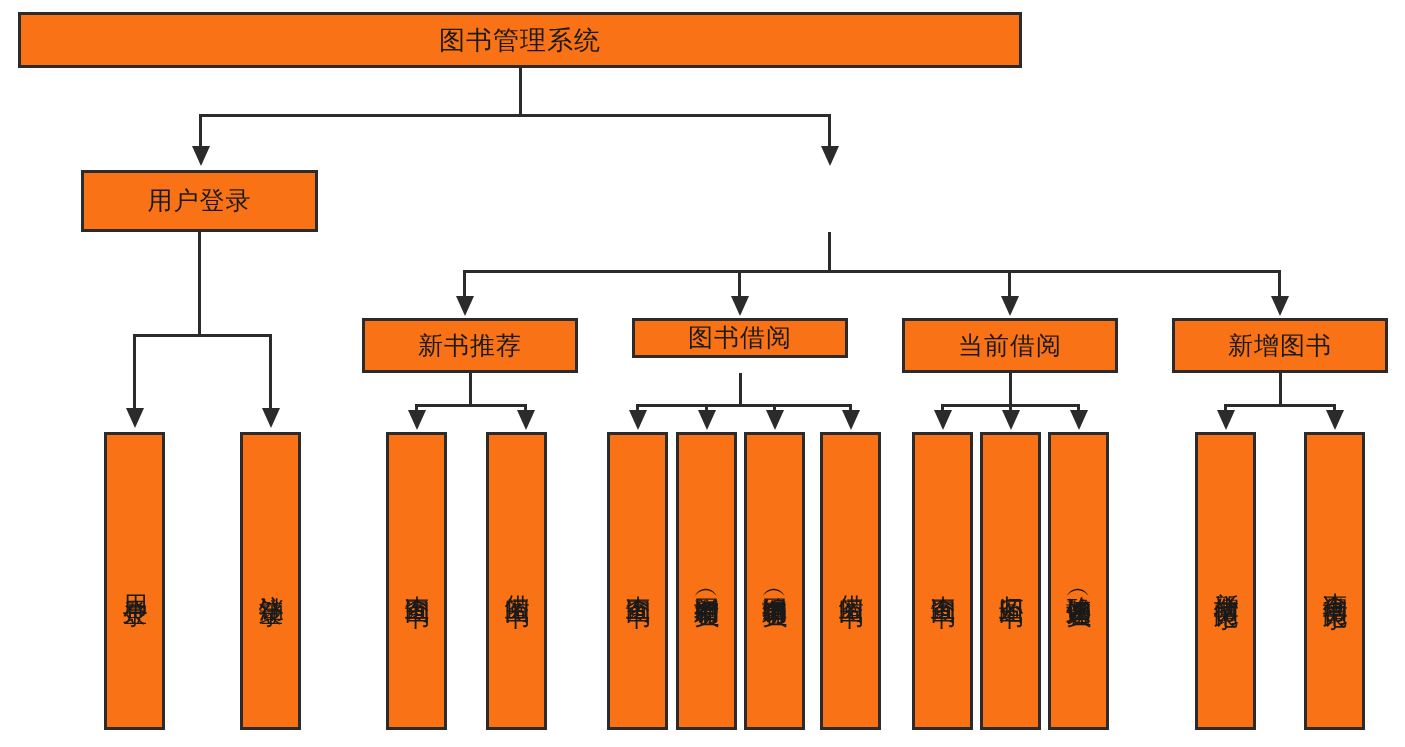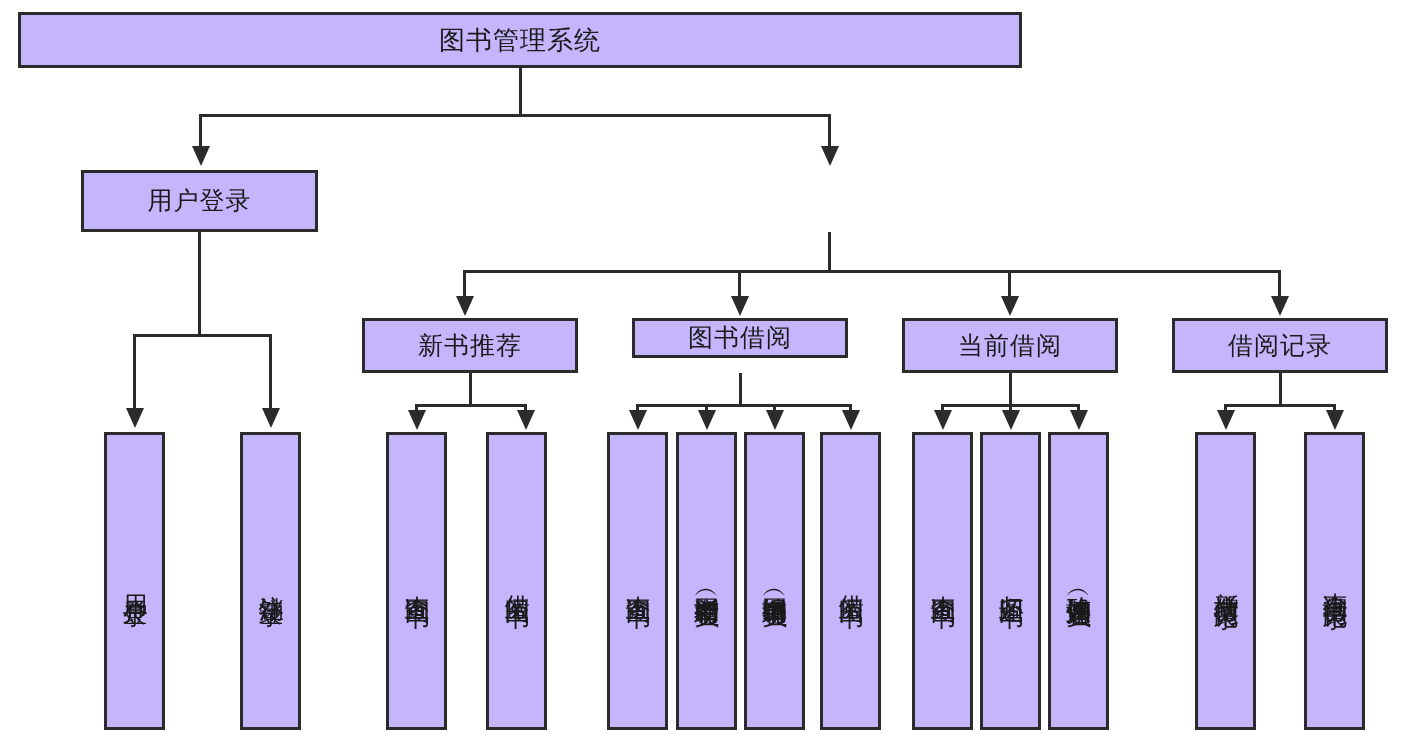--- a/index.html
+++ b/index.html
@@ -14,21 +14,21 @@
     position: relative;
     width: 1405px;
     height: 747px;
     background: #ffffff;
     overflow: hidden;
   }
   .node {
     position: absolute;
     box-sizing: border-box;
     border: 3px solid #2b2b2b;
-    background: #c4b5fd;
+    background: #f97316;
     display: flex;
     align-items: center;
     justify-content: center;
     color: #1a1a1a;
   }
   .node.horiz {
     font-size: 25px;
     line-height: 1.1;
     letter-spacing: 1px;
     white-space: nowrap;
@@ -106,21 +106,21 @@
   <div class="edge v" style="left:738px; top:270px; width:3px; height:28px;"></div>
   <div class="arrow" style="left:731px; top:296px;"></div>
   <div class="edge v" style="left:1008px; top:270px; width:3px; height:28px;"></div>
   <div class="arrow" style="left:1001px; top:296px;"></div>
   <div class="edge v" style="left:1278px; top:270px; width:3px; height:28px;"></div>
   <div class="arrow" style="left:1271px; top:296px;"></div>
 
   <div class="node horiz" style="left:362px; top:318px; width:216px; height:55px;">新书推荐</div>
   <div class="node horiz" style="left:632px; top:318px; width:216px; height:40px;">图书借阅</div>
   <div class="node horiz" style="left:902px; top:318px; width:216px; height:55px;">当前借阅</div>
-  <div class="node horiz" style="left:1172px; top:318px; width:216px; height:55px;">借阅记录</div>
+  <div class="node horiz" style="left:1172px; top:318px; width:216px; height:55px;">新增图书</div>
 
   <div class="edge v" style="left:469px; top:373px; width:3px; height:33px;"></div>
   <div class="edge h" style="left:415px; top:404px; width:112px; height:3px;"></div>
   <div class="edge v" style="left:415px; top:404px; width:3px; height:8px;"></div>
   <div class="arrow" style="left:408px; top:410px;"></div>
   <div class="edge v" style="left:524px; top:404px; width:3px; height:8px;"></div>
   <div class="arrow" style="left:517px; top:410px;"></div>
 
   <div class="node vert" style="left:386px; top:432px; width:61px; height:298px;">查询图书</div>
   <div class="node vert" style="left:486px; top:432px; width:61px; height:298px;">借阅图书</div>

